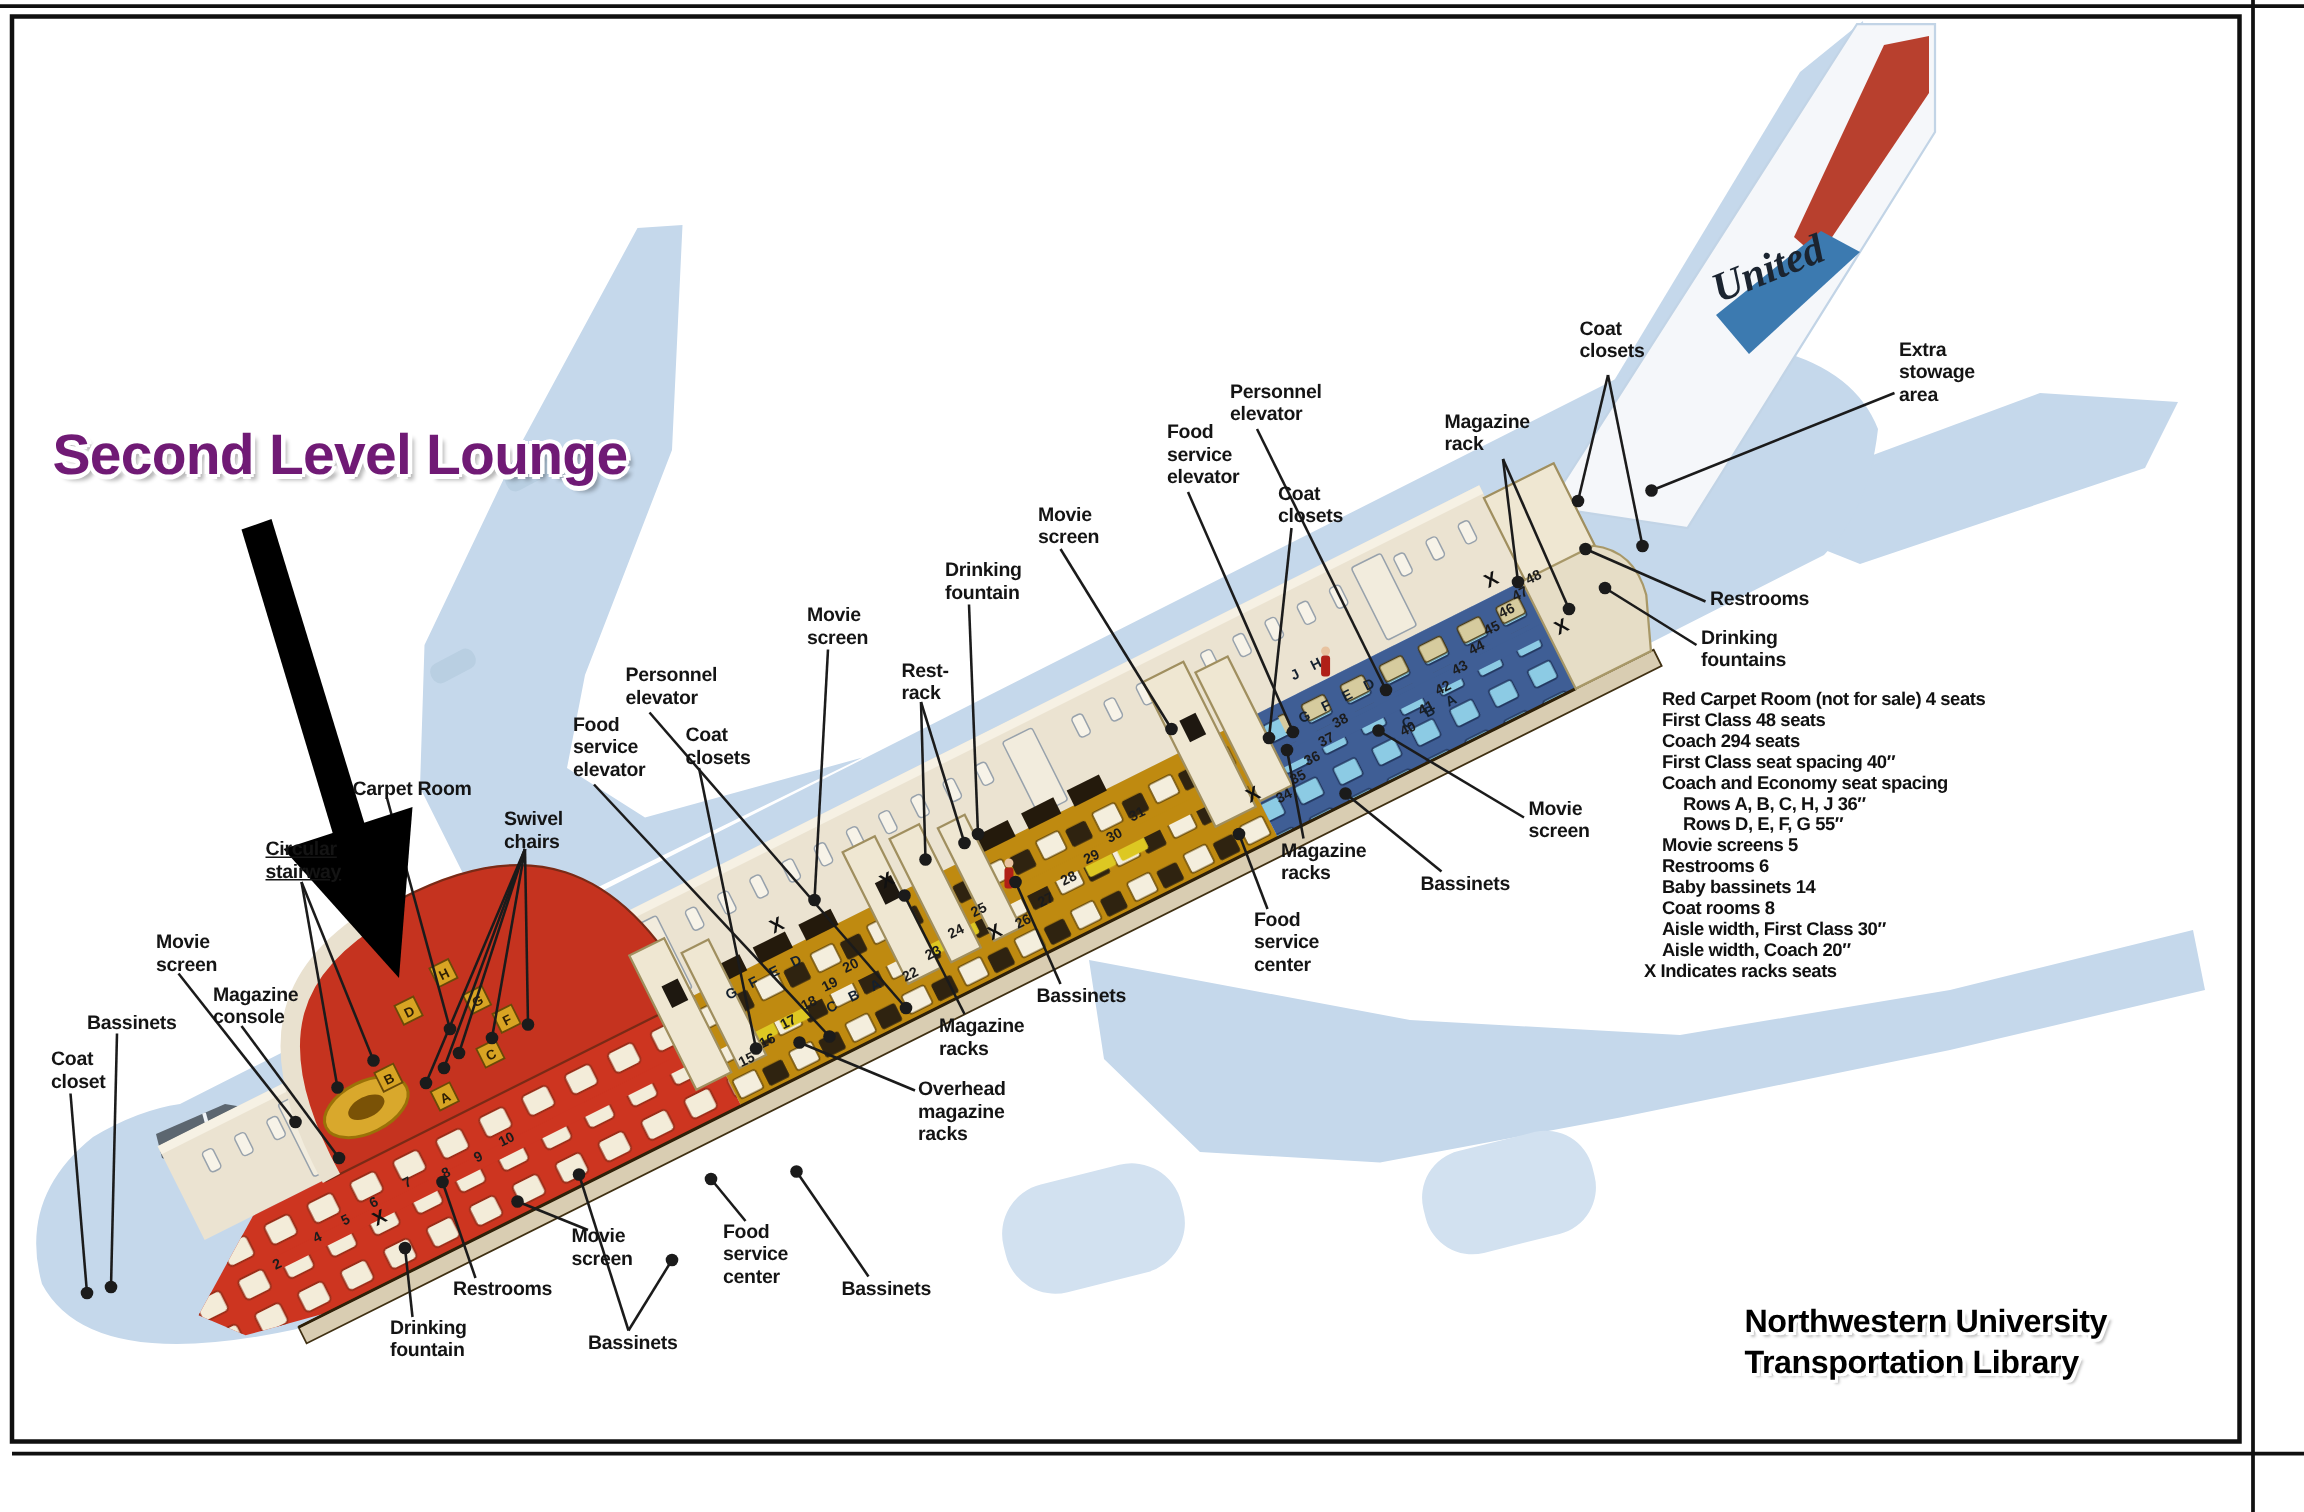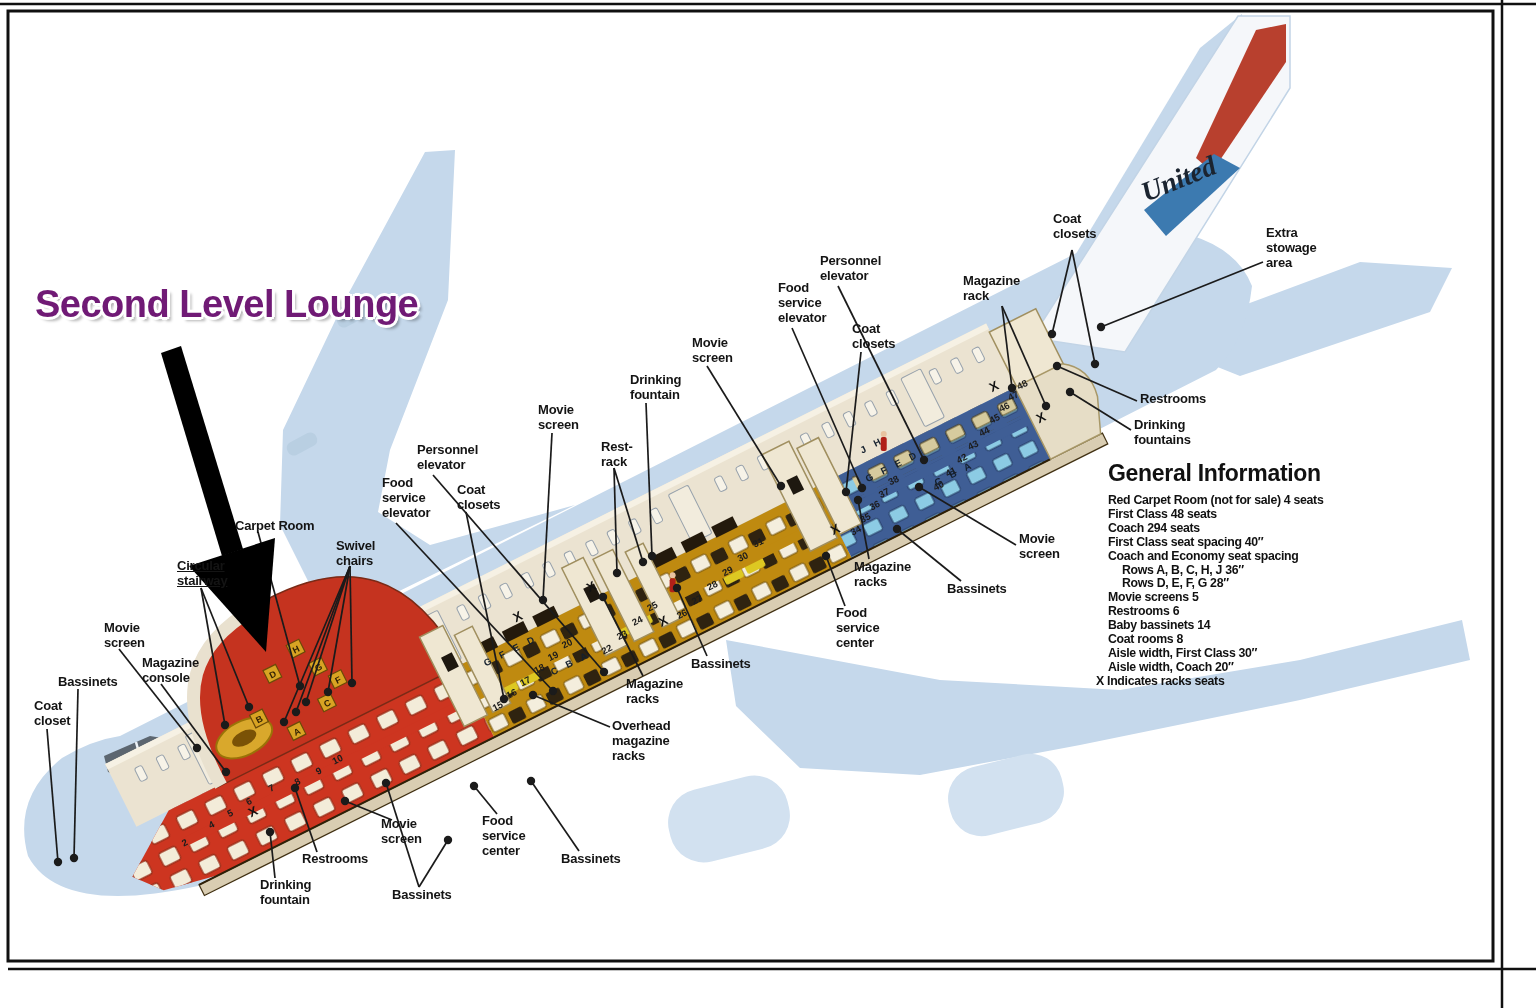--- a/index.html
+++ b/index.html
@@ -426,33 +426,34 @@
     <div class="dlabel" style="left: 854px; top: 560px;">Magazine
 racks</div>
     <div class="dlabel" style="left: 947px; top: 582px;">Bassinets</div>
     <div class="dlabel" style="left: 1019px; top: 532px;">Movie
 screen</div>
   </div>
 
 <div class="headline">Second Level Lounge</div>
 
 <div class="gi">
-  <div class="gi-title">General Information</div>
   <div id="gi-items">
       <div class="gi-item">Red Carpet Room (not for sale) 4 seats</div>
       <div class="gi-item">First Class 48 seats</div>
       <div class="gi-item">Coach 294 seats</div>
       <div class="gi-item">First Class seat spacing 40″</div>
       <div class="gi-item">Coach and Economy seat spacing</div>
       <div class="gi-item l1">Rows A, B, C, H, J 36″</div>
-      <div class="gi-item l1">Rows D, E, F, G 28″</div>
+      <div class="gi-item l1">Rows D, E, F, G 55″</div>
       <div class="gi-item">Movie screens 5</div>
       <div class="gi-item">Restrooms 6</div>
       <div class="gi-item">Baby bassinets 14</div>
       <div class="gi-item">Coat rooms 8</div>
       <div class="gi-item">Aisle width, First Class 30″</div>
       <div class="gi-item">Aisle width, Coach 20″</div>
       <div class="gi-item lx">X Indicates racks seats</div>
     </div>
 </div>
 
 <div class="credit">
+  <div>Northwestern University</div>
+  <div>Transportation Library</div>
 </div>
 
 </body></html>

